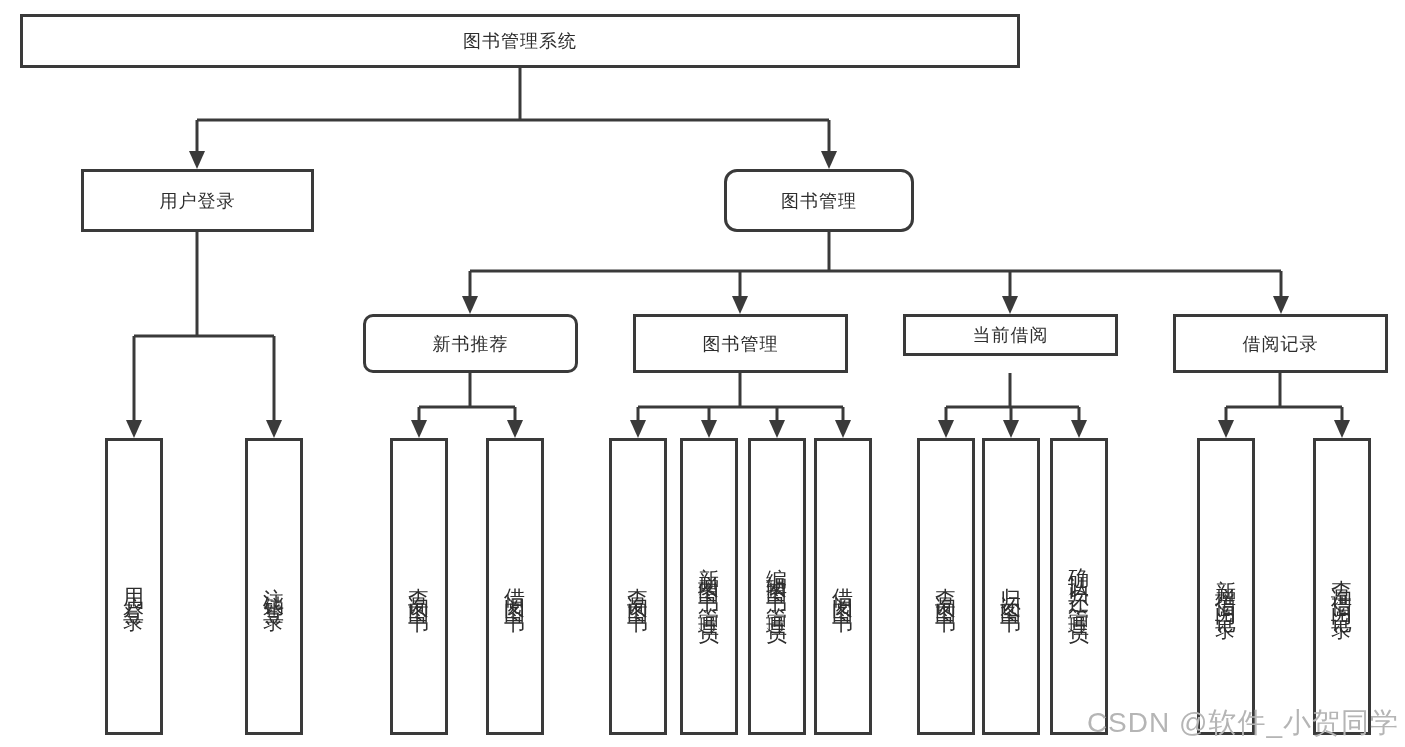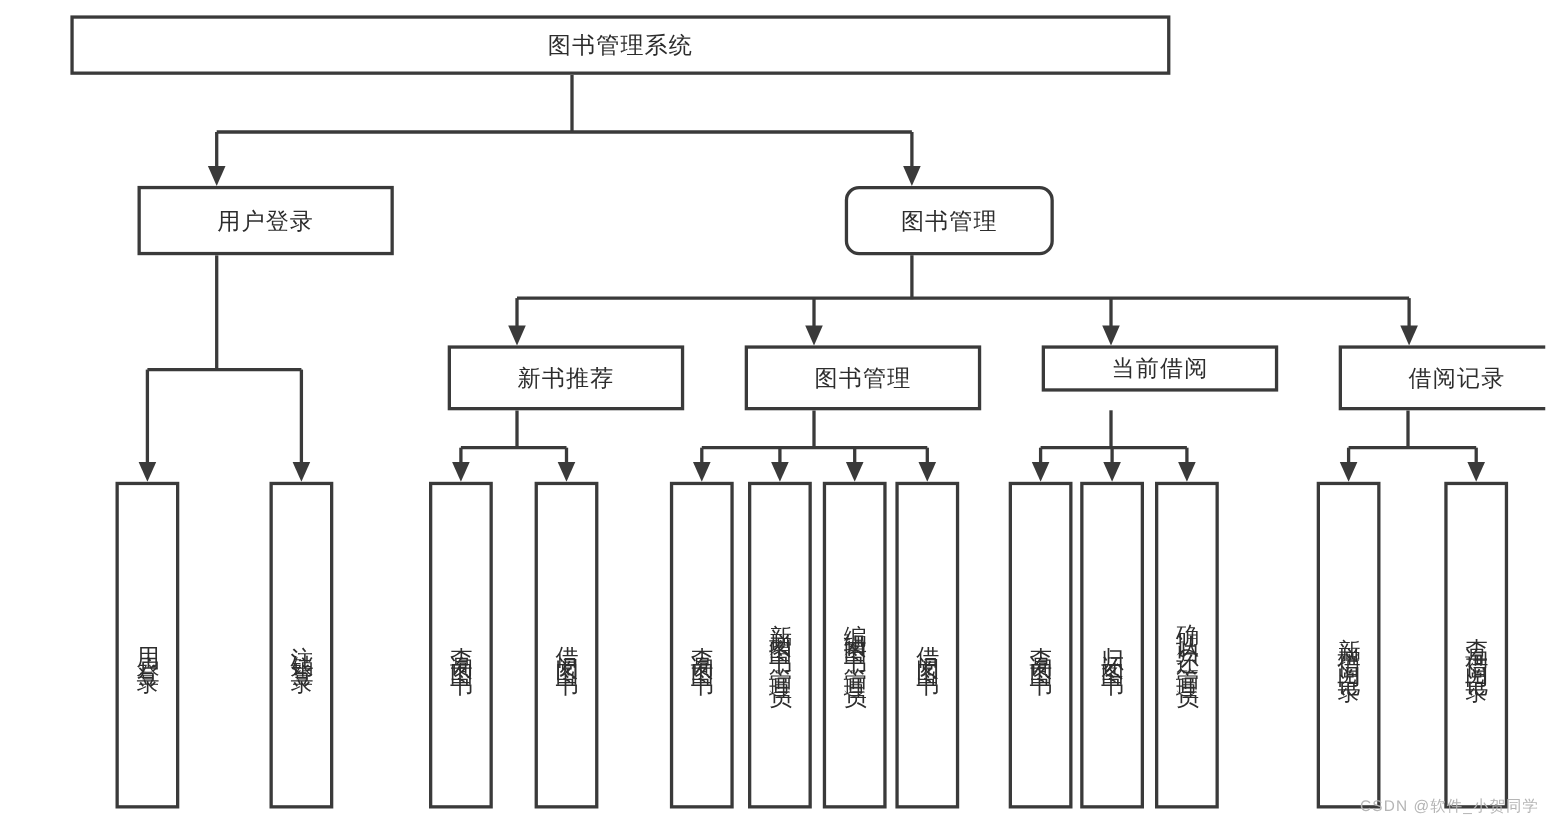--- a/index.html
+++ b/index.html
@@ -19,44 +19,43 @@
   }
   #wires{position:absolute;left:0;top:0;width:1405px;height:747px;pointer-events:none;}
   #wires path{stroke:var(--line);stroke-width:3;fill:none;}
   #wires polygon{fill:var(--line);stroke:none;}
   .node{
     position:absolute;
     background:var(--box-bg);
     border:3px solid var(--line);
     display:flex;align-items:center;justify-content:center;
     color:var(--text);
-    font-size:21px;
+    font-size:18px;
     letter-spacing:1px;
     white-space:nowrap;
-    margin-left:44px;
   }
   .leaf{
     position:absolute;
     top:438px;height:297px;width:58px;
     background:var(--box-bg);
     border:3px solid var(--line);
     display:flex;align-items:center;justify-content:center;
   }
   .leaf .vtext{
     writing-mode:vertical-rl;
     text-orientation:mixed;
     font-size:21px;
     letter-spacing:8px;
     color:var(--text);
     line-height:1;
   }
   .watermark{
     position:absolute;
     right:6px;bottom:5px;
-    font-size:14px;
+    font-size:28px;
     color:var(--wm);
     letter-spacing:1px;
   }
 </style>
 </head>
 <body>
 
 <div id="canvas">
 
   <svg id="wires" viewBox="0 0 1405 747">
@@ -119,21 +118,21 @@
       <polygon points="1218,420 1234,420 1226,438"></polygon>
     <path d="M1342,407 V423"></path>
       <polygon points="1334,420 1350,420 1342,438"></polygon>
   </svg>
 
   <div class="node" style="left:20px;top:14px;width:1000px;height:54px;">图书管理系统</div>
 
   <div class="node" style="left:81px;top:169px;width:233px;height:63px;">用户登录</div>
   <div class="node" style="left:724px;top:169px;width:190px;height:63px;border-radius:13px;">图书管理</div>
 
-  <div class="node" style="left:363px;top:314px;width:215px;height:59px;">新书推荐</div>
+  <div class="node" style="left:363px;top:314px;width:215px;height:59px;border-radius:10px;">新书推荐</div>
   <div class="node" style="left:633px;top:314px;width:215px;height:59px;">图书管理</div>
   <div class="node" style="left:903px;top:314px;width:215px;height:42px;">当前借阅</div>
   <div class="node" style="left:1173px;top:314px;width:215px;height:59px;">借阅记录</div>
 
   <div class="leaf" style="left:105px;">
     <span class="vtext">用户登录</span>
   </div>
   <div class="leaf" style="left:245px;">
     <span class="vtext">注销登录</span>
   </div>

